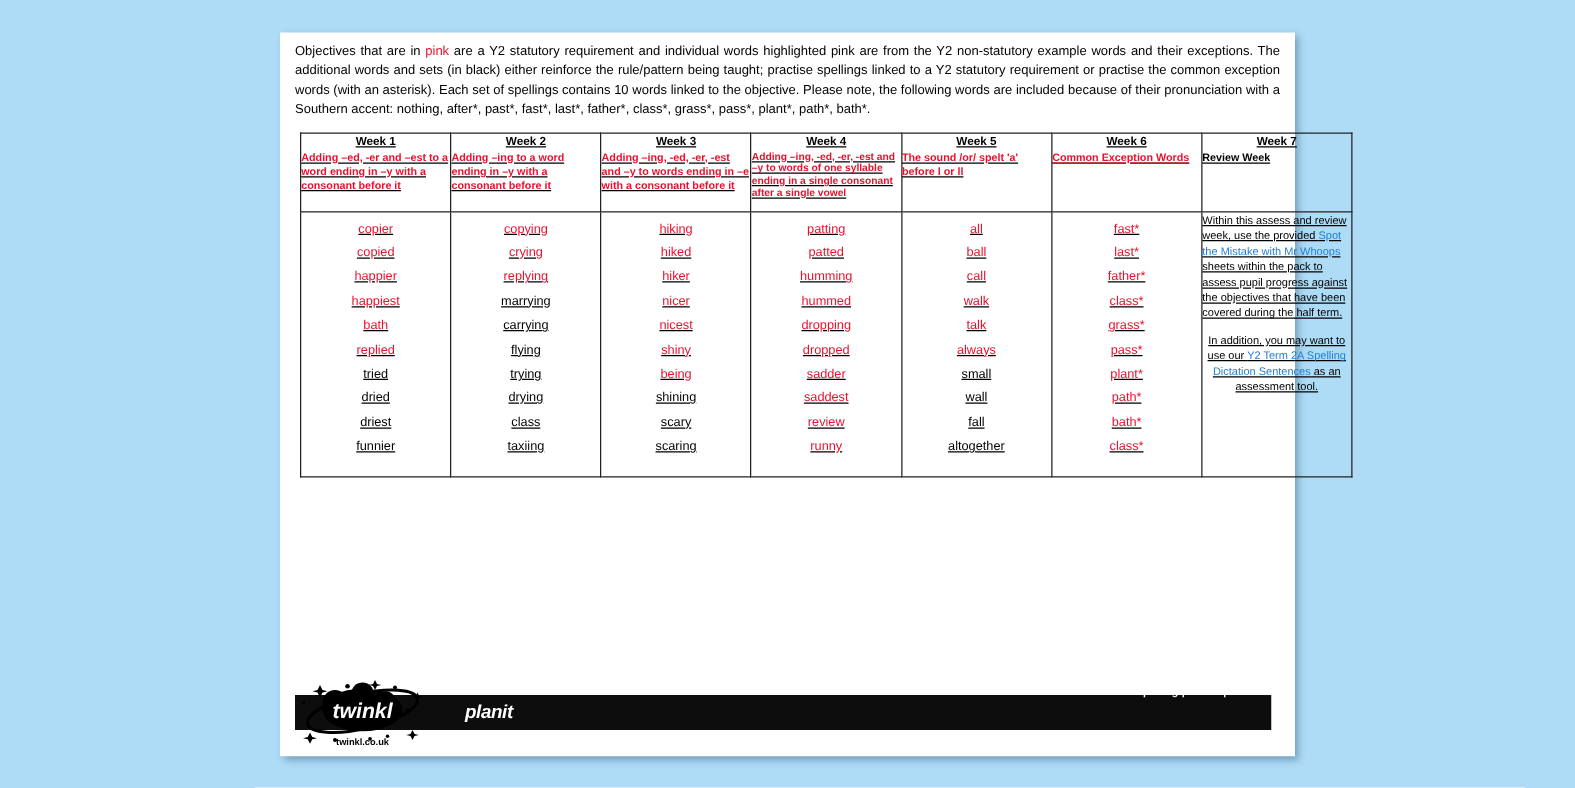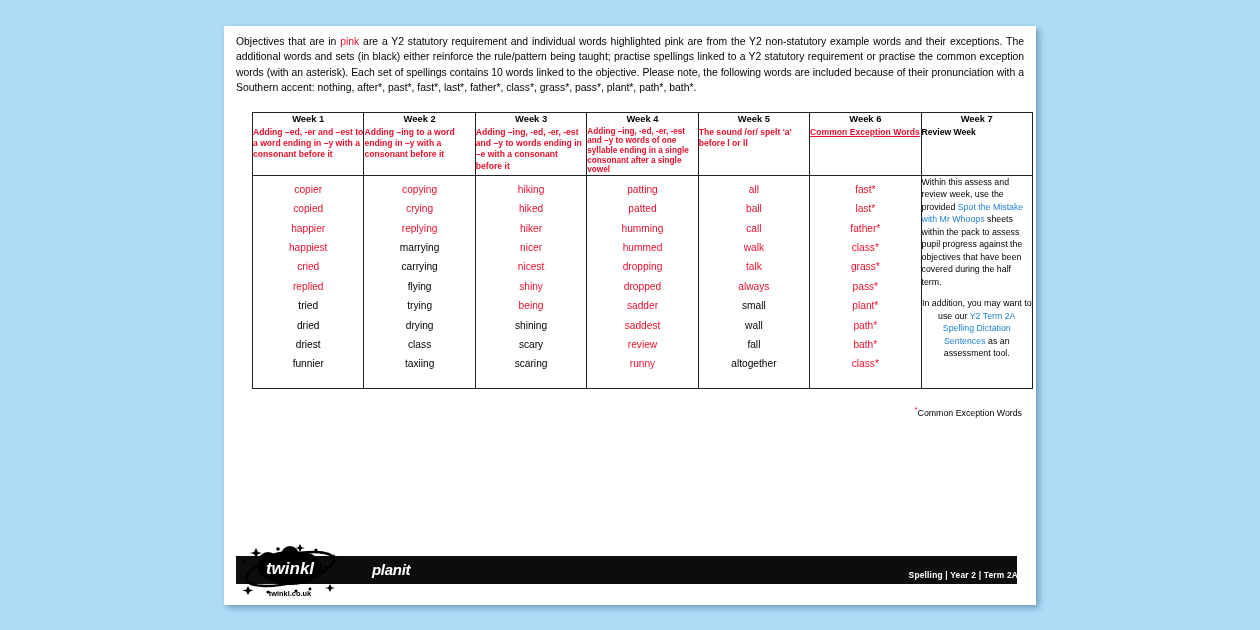--- a/index.html
+++ b/index.html
@@ -44,23 +44,24 @@
     line-height: 1.48;
     color: #000;
     text-align: justify;
     margin: 0 0 10px 0;
     padding: 0 0px 0 0px;
   }
   #intro .pink { color: #e8112d; }
 
   table#grid {
     border-collapse: collapse;
-    width: 781px;
-    margin: 16px;
+    width: 842px;
+    margin: 4px;
     table-layout: fixed;
+    text-decoration: underline;
   }
   table#grid td, table#grid th {
     border: 1px solid #222;
     vertical-align: top;
     padding: 0;
   }
   th.hdr {
     padding: 4px 4px 6px 5px;
     height: 62px;
     vertical-align: top;
@@ -143,21 +144,21 @@
     font-size: 15px;
     font-weight: bold;
     color: #fff;
     font-style: italic;
     letter-spacing: -0.3px;
   }
   #planit i { font-weight: bold; }
   #footmeta {
     position: absolute;
     right: 6px;
-    top: 536px;
+    top: 514px;
     font-size: 8.4px;
     font-weight: bold;
     color: #fff;
     letter-spacing: 0.2px;
   }
 </style>
 </head>
 <body>
 
 <div id="page">
@@ -200,21 +201,21 @@
         </tr>
       </thead>
       <tbody>
         <tr>
           <td class="wordcol">
             <ul>
                 <li>copier</li>
                 <li>copied</li>
                 <li>happier</li>
                 <li>happiest</li>
-                <li>cried</li>
+                <li>bath</li>
                 <li>replied</li>
                 <li class="k">tried</li>
                 <li class="k">dried</li>
                 <li class="k">driest</li>
                 <li class="k">funnier</li>
               </ul>
           </td>
           <td class="wordcol">
             <ul>
                 <li>copying</li>
@@ -286,21 +287,20 @@
               </ul>
           </td>
           <td class="notecol">
             <p><span>Within this assess and review week, use the provided </span><span class="link">Spot the Mistake with Mr Whoops</span><span> sheets within the pack to assess pupil progress against the objectives that have been covered during the half term.</span></p>
             <p><span>In addition, you may want to use our </span><span class="link">Y2 Term 2A Spelling Dictation Sentences</span><span> as an assessment tool.</span></p>
           </td>
         </tr>
       </tbody>
     </table>
 
-    <div id="footnote"><span class="star">*</span><span>Common Exception Words</span></div>
 
     <div id="brandbar"></div>
 
     <div id="planit"><span>plan</span><i>it</i></div>
 
     <div id="footmeta">Spelling | Year 2 | Term 2A</div>
 
     <div id="logo">
       <svg width="136" height="58" viewBox="0 0 136 58">
         <g fill="#000">

